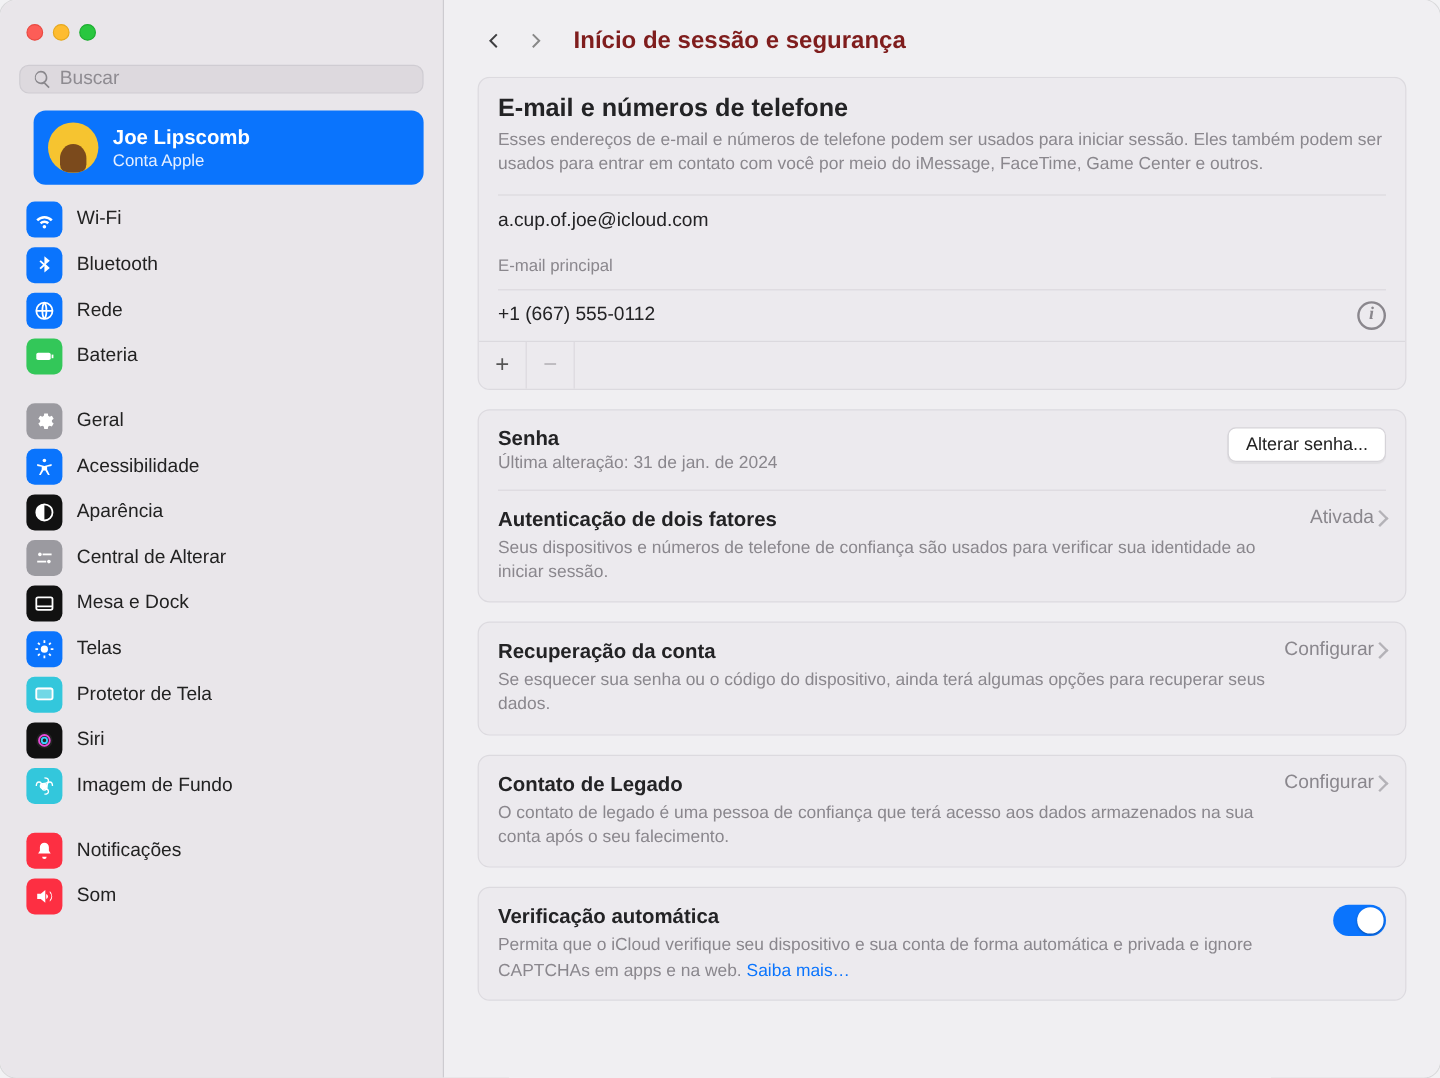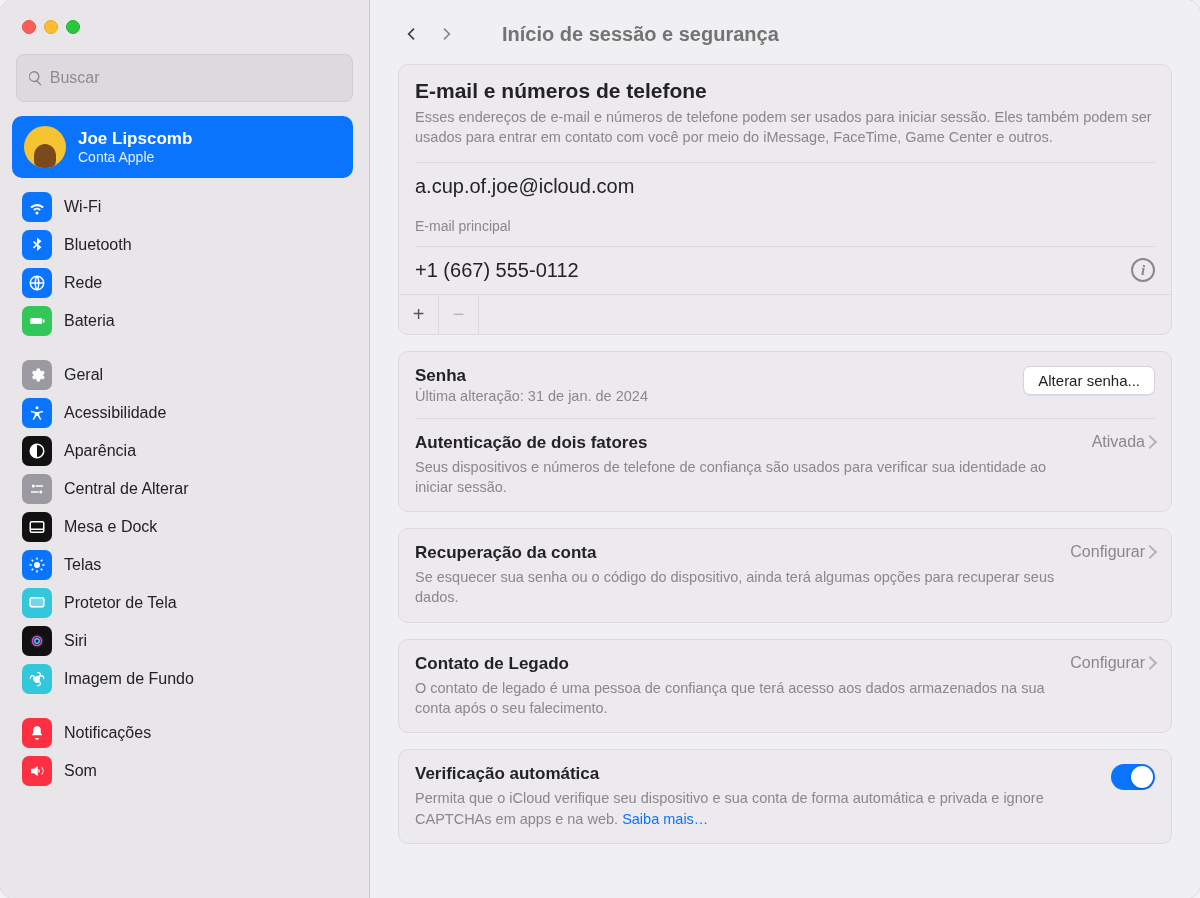--- a/index.html
+++ b/index.html
@@ -22,31 +22,31 @@
 }
 .traffic-lights { display: flex; gap: 8px; padding: 20px 0 20px 22px; }
 .tl { width: 14px; height: 14px; border-radius: 50%; }
 .tl.red { background: #fd5d57; border:1px solid #e94b43;}
 .tl.yellow { background: #febc30; border:1px solid #e6a920;}
 .tl.green { background: #29c73f; border:1px solid #1eae32;}
 .search-wrap { padding: 0 16px 10px 16px; }
 .search {
   display: flex; align-items: center;
   background: #ddd9de; border-radius: 8px;
-  height: 48px; padding: 0 10px;
+  height: 24px; padding: 0 10px;
   border: 1px solid #cfccd2;
 }
 .search svg { width: 18px; height: 18px; fill: #8a888d; margin-right: 6px; }
 .search input {
   border: none; background: transparent; outline: none;
   font-size: 16px; color: #333; width: 100%;
 }
 .search input::placeholder { color: #8e8b91; }
 .account-card {
-  margin: 4px 16px 10px 12px;
+  margin: 4px 16px 10px 28px;
   background: #0a74fd;
   border-radius: 10px;
   padding: 10px 12px;
   display: flex; align-items: center; gap: 12px;
 }
 .avatar {
   width: 42px; height: 42px; border-radius: 50%;
   background: #f6c430;
   position: relative; overflow: hidden;
 }
@@ -81,35 +81,35 @@
 .header {
   display: flex; align-items: center; gap: 6px;
   padding: 20px 28px 16px 28px;
 }
 .header .navbtn {
   width: 28px; height: 28px; display:flex; align-items:center; justify-content:center;
   color: #888; cursor: default;
 }
 .header .navbtn svg{width:16px;height:16px;}
 .header .navbtn.active{color:#3f3f42;}
-.header h1 { font-size: 20px; font-weight: 700; color: #737373; margin-left: 36px;}
+.header h1 { font-size: 20px; font-weight: 700; color: #7f1d1d; margin-left: 12px;}
 .content { flex:1; overflow-y: auto; padding: 0 28px 20px 28px; }
 .card {
   background: #eceaee;
   border: 1px solid #dcdadf;
   border-radius: 10px;
   margin-bottom: 16px;
   overflow: hidden;
 }
 .card-sec { padding: 14px 16px; }
 .card-title { font-size: 21px; font-weight: 600; color: #232325; margin-bottom: 4px;}
 .card-desc { font-size: 14.5px; color: #8a878d; line-height: 1.4; }
 .divider { border-top: 1px solid #dbd9de; margin: 0 16px; }
 .contact-row { padding: 12px 16px; position: relative; }
-.contact-value { font-size: 20px; color: #232325; }
+.contact-value { font-size: 16px; color: #232325; }
 .contact-sub { font-size: 14px; color: #8a878d; margin-top: 20px; }
 .info-btn {
   position: absolute; right: 16px; top: 50%; transform: translateY(-50%);
   width: 24px; height: 24px; border-radius: 50%;
   border: 2px solid #8a878d; color: #8a878d;
   display:flex;align-items:center;justify-content:center;
   font-family: Georgia, serif; font-style: italic; font-size: 15px; font-weight:600;
   cursor: default;
 }
 .pm-row {

